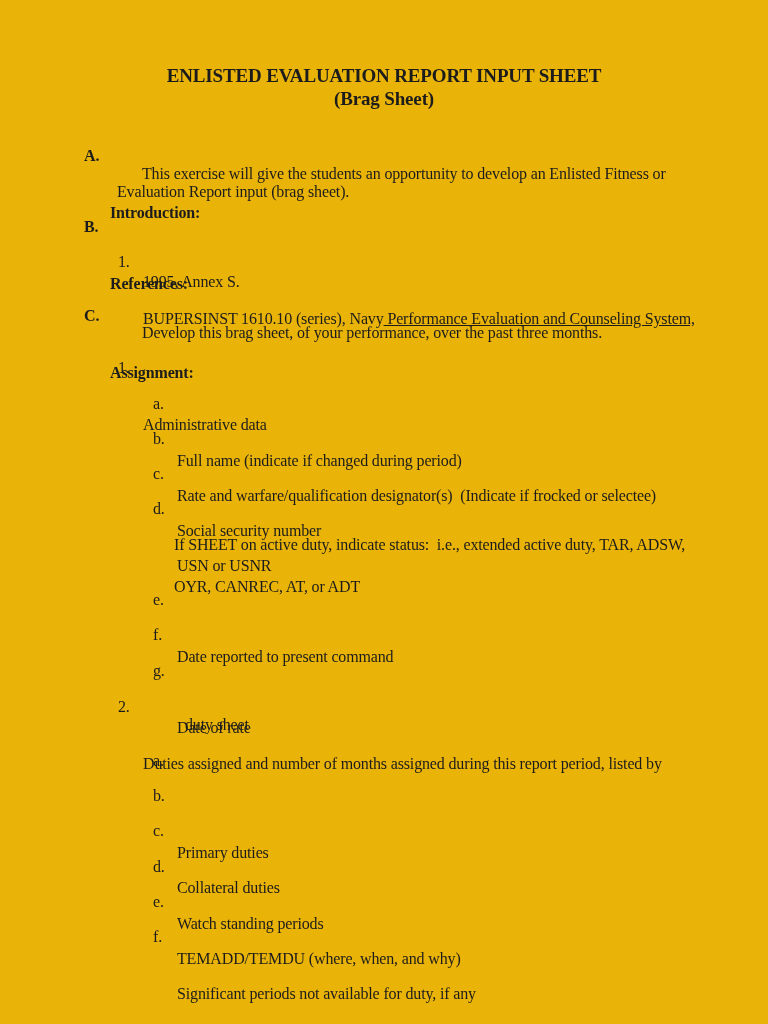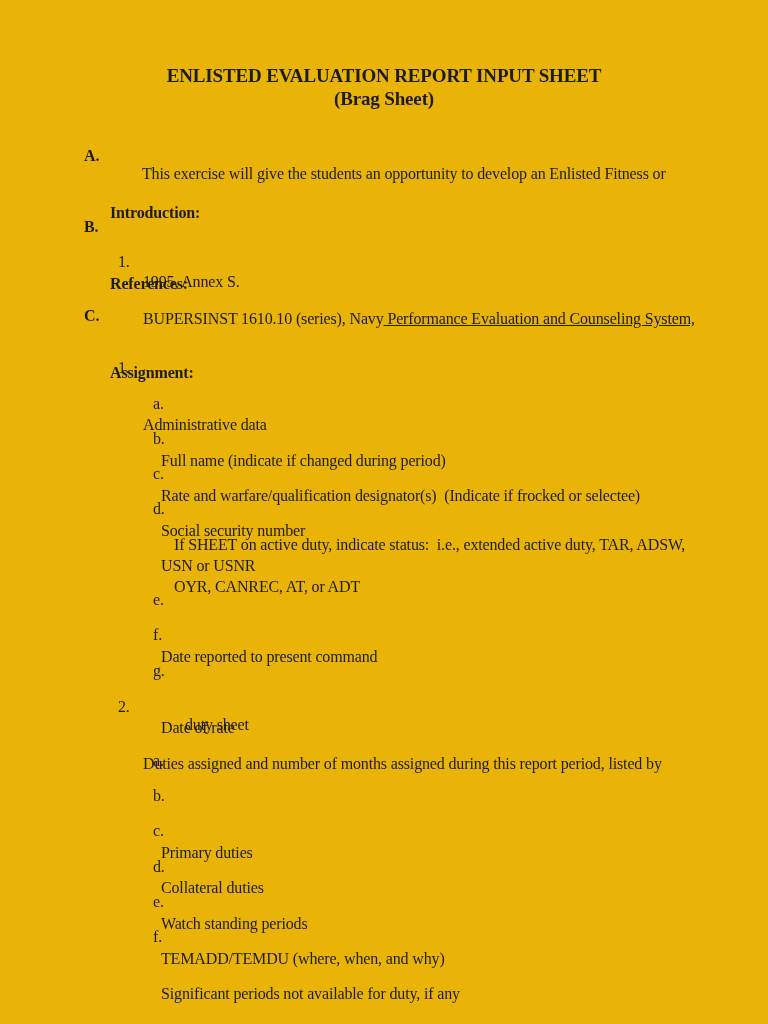--- a/index.html
+++ b/index.html
@@ -36,54 +36,56 @@
   }
   .item .mk {
     position: absolute;
     left: 0;
     top: 0;
   }
   .item .tx {
     display: block;
   }
   .num .tx  { margin-left: 25px; }
-  .sub .tx  { margin-left: 8px; }
+  .sub .tx  { margin-left: 24px; }
   .head .tx { margin-left: 26px; }
   .u {
     text-decoration: underline;
   }
 </style>
 </head>
 <body>
 
 <div class="page">
 
   <div class="line title" style="top:64px;">ENLISTED EVALUATION REPORT INPUT SHEET</div>
   <div class="line title" style="top:87px;">(Brag Sheet)</div>
 
   <div class="line item head" style="left:84px; top:146px;">
     <span class="mk heading">A.</span>
     <span class="tx heading">Introduction:</span>
   </div>
   <div class="line" style="left:142px; top:164px;text-align:center;">This exercise will give the students an opportunity to develop an Enlisted Fitness or</div>
+  <div class="line" style="left:117px; top:182px;">Evaluation Report input (brag sheet).</div>
 
   <div class="line item head" style="left:84px; top:217px;">
     <span class="mk heading">B.</span>
     <span class="tx heading">References:</span>
   </div>
   <div class="line item num" style="left:118px; top:252px;">
     <span class="mk">1.</span>
     <span class="tx"><span>BUPERSINST 1610.10 (series), Navy</span><span class="u"> Performance Evaluation and Counseling System,</span></span>
   </div>
   <div class="line" style="left:143px; top:272px;">1995, Annex S.</div>
 
   <div class="line item head" style="left:84px; top:306px;">
     <span class="mk heading">C.</span>
     <span class="tx heading">Assignment:</span>
   </div>
+  <div class="line" style="left:142px; top:323px;">Develop this brag sheet, of your performance, over the past three months.</div>
 
   <div class="line item num" style="left:118px; top:358px;">
     <span class="mk">1.</span>
     <span class="tx">Administrative data</span>
   </div>
 
   <div class="line item sub" style="left:153px; top:394px;">
     <span class="mk">a.</span>
     <span class="tx">Full name (indicate if changed during period)</span>
   </div>

